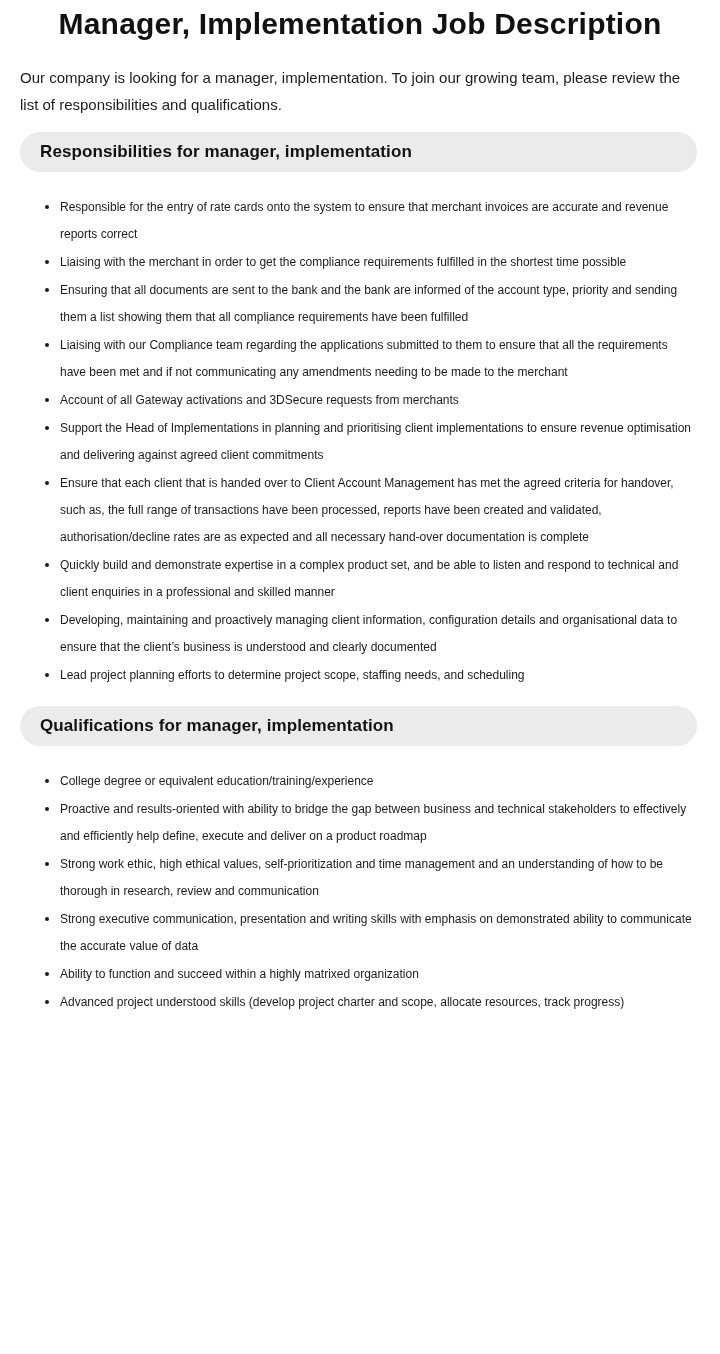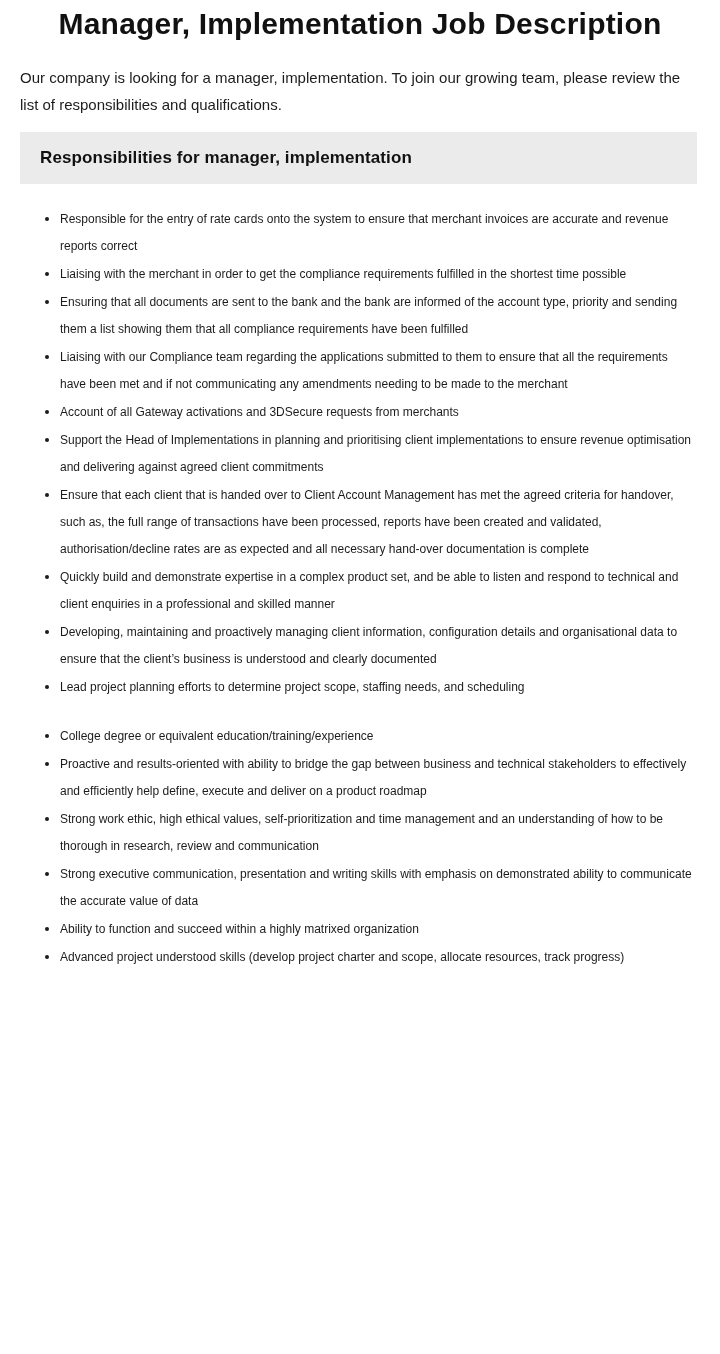--- a/index.html
+++ b/index.html
@@ -1,15 +1,15 @@
 <!DOCTYPE html>
 <html style="--section-bg: #ebebeb;"><head>
 <meta charset="utf-8">
 <style>
-  * { margin: 0; padding: 0; box-sizing: border-box; }
+  * { margin: 0; padding: 0; box-sizing: border-box; border-radius: 21px; }
   html, body {
     width: 720px;
     background: #ffffff;
     font-family: "Liberation Sans", "DejaVu Sans", sans-serif;
     color: #1a1a1a;
   }
   .page {
     width: 720px;
     height: 1354px;
     overflow: hidden;
@@ -27,21 +27,21 @@
   }
   .intro {
     margin-top: 22px;
     padding: 0 20px;
     font-size: 15px;
     line-height: 27px;
     color: #1c1c1c;
   }
   .section-bar {
     margin: 0 23px 0 20px;
-    height: 52px;
+    height: 40px;
     background: var(--section-bg, #ebebeb);
     display: flex;
     align-items: center;
     padding-left: 20px;
   }
   .section-bar.first { margin-top: 14px; }
   .section-bar.second { margin-top: 17px; }
   .section-bar h2 {
     font-size: 17px;
     font-weight: 700;
@@ -90,20 +90,23 @@
 
       <li>Ensure that each client that is handed over to Client Account Management has met the agreed criteria for handover, such as, the full range of transactions have been processed, reports have been created and validated, authorisation/decline rates are as expected and all necessary hand-over documentation is complete</li>
 
       <li>Quickly build and demonstrate expertise in a complex product set, and be able to listen and respond to technical and client enquiries in a professional and skilled manner</li>
 
       <li>Developing, maintaining and proactively managing client information, configuration details and organisational data to ensure that the client’s business is understood and clearly documented</li>
 
       <li>Lead project planning efforts to determine project scope, staffing needs, and scheduling</li>
     </ul>
 
+  <div class="section-bar second">
+    <h2>Qualifications for manager, implementation</h2>
+  </div>
 
   <ul class="bullet-list second">
 
       <li>College degree or equivalent education/training/experience</li>
 
       <li>Proactive and results-oriented with ability to bridge the gap between business and technical stakeholders to effectively and efficiently help define, execute and deliver on a product roadmap</li>
 
       <li>Strong work ethic, high ethical values, self-prioritization and time management and an understanding of how to be thorough in research, review and communication</li>
 
       <li>Strong executive communication, presentation and writing skills with emphasis on demonstrated ability to communicate the accurate value of data</li>

